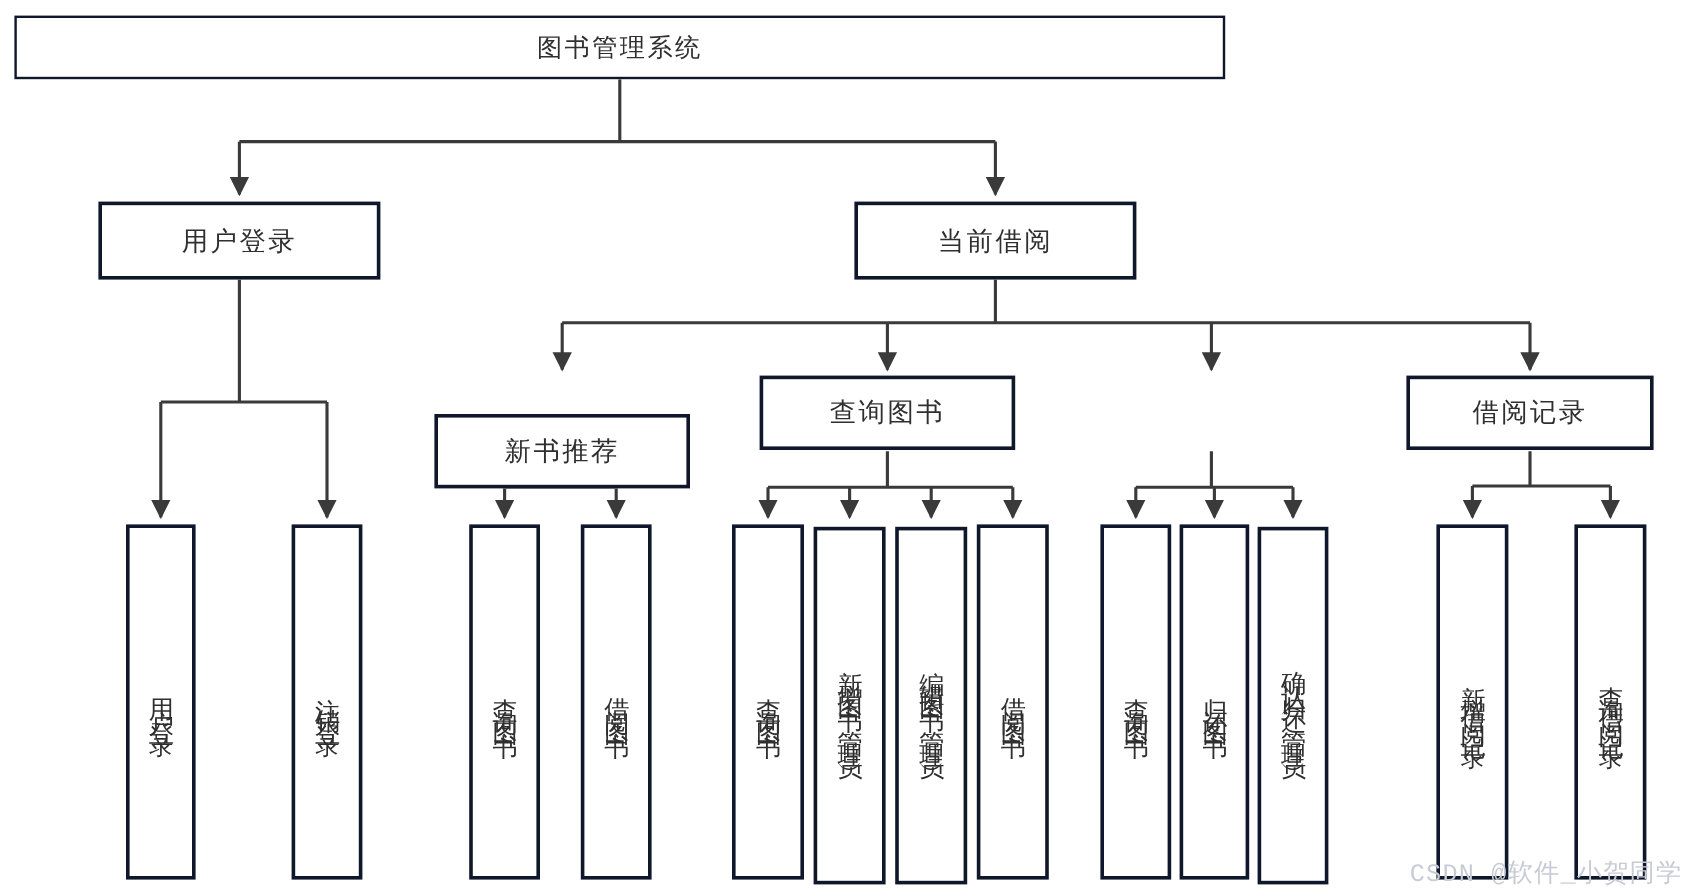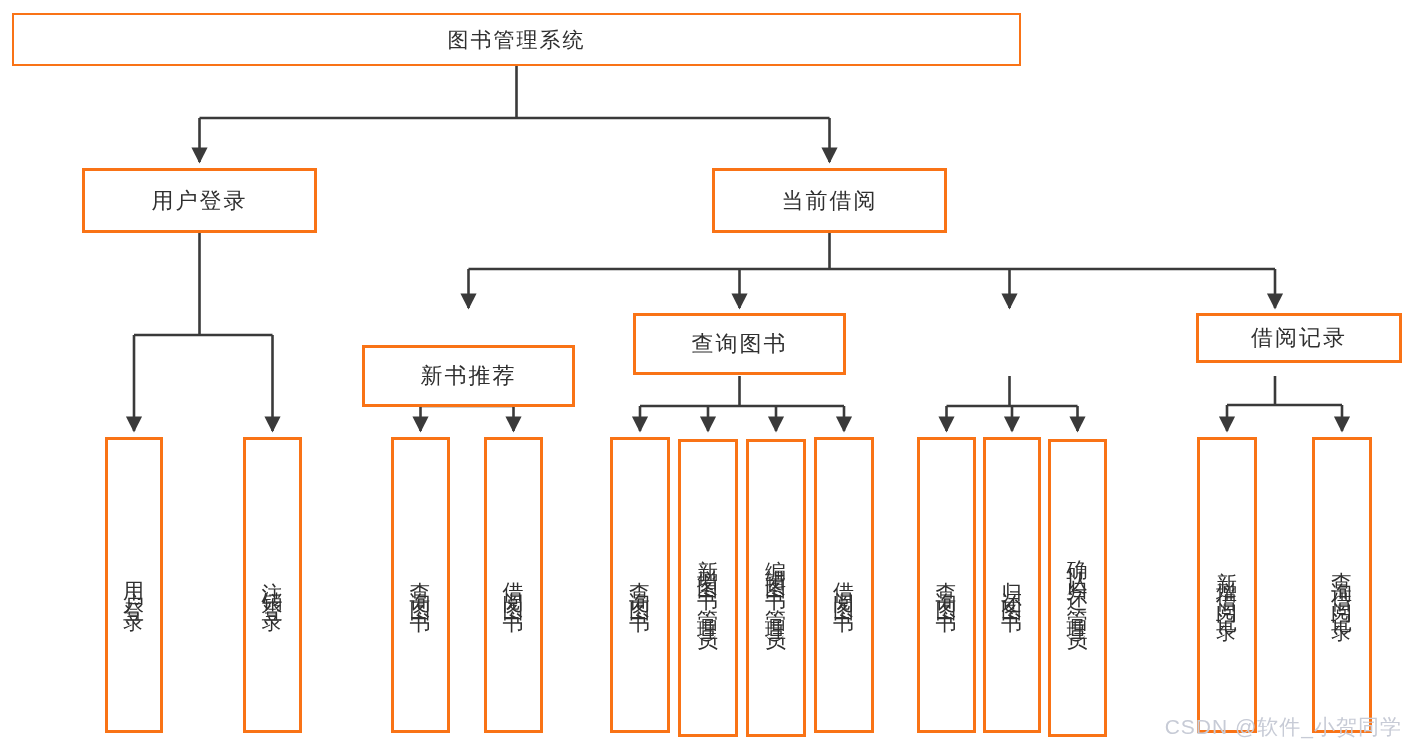--- a/index.html
+++ b/index.html
@@ -19,21 +19,21 @@
     position: absolute;
     left: 0;
     top: 0;
     width: 1405px;
     height: 747px;
   }
   .box {
     position: absolute;
     box-sizing: border-box;
     background: #ffffff;
-    border: 3px solid #f97316;
+    border: 3px solid #0f172a;
     color: #2f2f2f;
     display: flex;
     align-items: center;
     justify-content: center;
     text-align: center;
   }
   .root {
     border-width: 2px;
     font-size: 21px;
     letter-spacing: 2px;
@@ -50,20 +50,21 @@
     line-height: 1;
   }
   .watermark {
     position: absolute;
     right: 3px;
     bottom: 6px;
     font-size: 21px;
     color: #c7cbd6;
     letter-spacing: 1px;
     white-space: nowrap;
+    font-family: Liberation Mono, monospace;
   }
 </style>
 </head>
 <body>
 
 <div class="canvas">
 
   <svg class="connectors" viewBox="0 0 1405 747" xmlns="http://www.w3.org/2000/svg">
     <defs>
       <marker id="ah" viewBox="0 0 10 10" refX="9" refY="5" markerWidth="6.2" markerHeight="9.4" markerUnits="strokeWidth" orient="auto">
@@ -107,21 +108,21 @@
     </g>
   </svg>
 
   <div class="box root" style="left:12px; top:13px; width:1009px; height:53px;">图书管理系统</div>
 
   <div class="box hbox" style="left:82px; top:168px; width:235px; height:65px;">用户登录</div>
   <div class="box hbox" style="left:712px; top:168px; width:235px; height:65px;">当前借阅</div>
 
   <div class="box hbox" style="left:362px; top:313px; width:213px; height:62px;margin-top:32px;">新书推荐</div>
   <div class="box hbox" style="left:633px; top:313px; width:213px; height:62px;">查询图书</div>
-  <div class="box hbox" style="left:1172px; top:313px; width:206px; height:50px;margin-left:24px;">借阅记录</div>
+  <div class="box hbox" style="left:1172px; top:313px; width:206px; height:62px;">借阅记录</div>
 
   <div class="box vbox" style="left:105px; top:437px; width:58px; height:296px;">用户登录</div>
   <div class="box vbox" style="left:243px; top:437px; width:59px; height:296px;">注销登录</div>
 
   <div class="box vbox" style="left:391px; top:437px; width:59px; height:296px;">查询图书</div>
   <div class="box vbox" style="left:484px; top:437px; width:59px; height:296px;">借阅图书</div>
 
   <div class="box vbox" style="left:610px; top:437px; width:60px; height:296px;">查询图书</div>
   <div class="box vbox" style="left:678px; top:439px; width:60px; height:298px;">新增图书（管理员）</div>
   <div class="box vbox" style="left:746px; top:439px; width:60px; height:298px;">编辑图书（管理员）</div>

